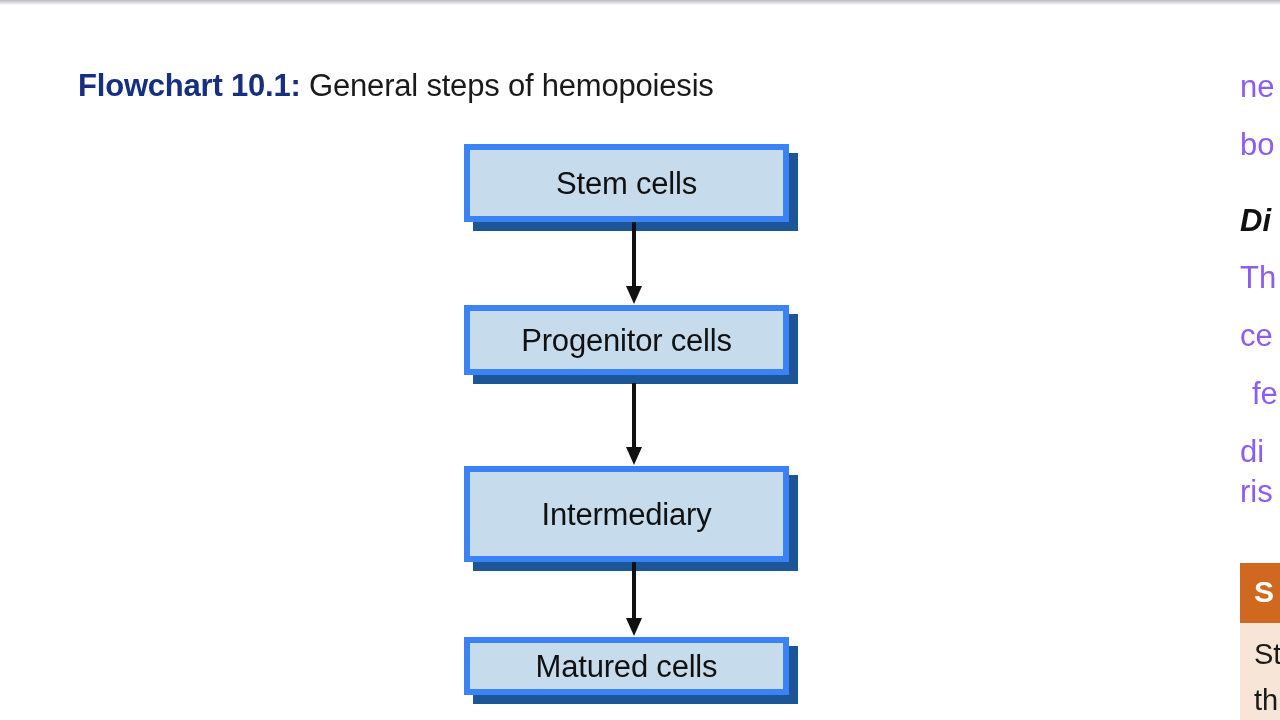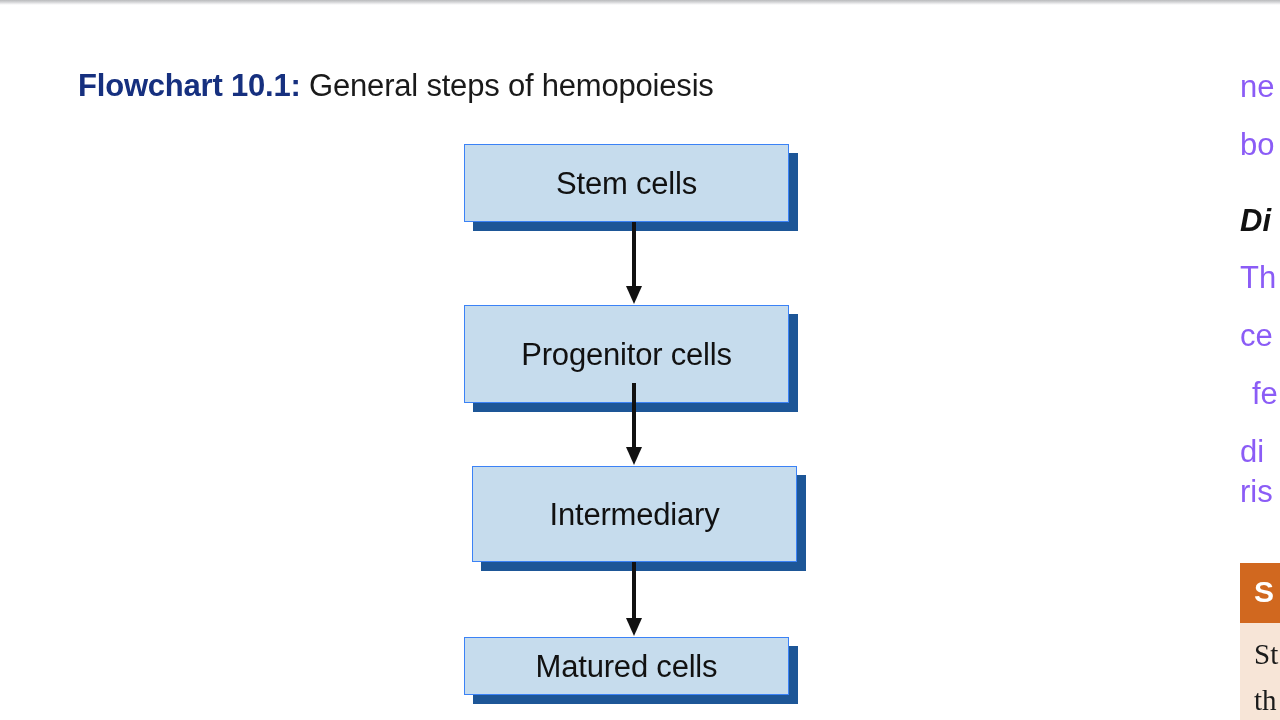--- a/index.html
+++ b/index.html
@@ -55,36 +55,36 @@
     height: 580px;
   }
 
   
   .node {
     position: absolute;
     left: 0;
     width: 325px;
     box-sizing: border-box;
     background: #c6dced;
-    border: 1px solid #3b82f6;
+    border: 6px solid #3b82f6;
     box-shadow: 9px 9px 0 0 #1d5697;
     display: flex;
     align-items: center;
     justify-content: center;
     text-align: center;
     color: #111111;
     font-size: 31px;
     line-height: 41px;
     letter-spacing: -0.2px;
   }
   .node-inner { padding: 0 8px; }
 
   .node-1 { top: 0px;   height: 78px; }
-  .node-2 { top: 161px; height: 98px; }
-  .node-3 { top: 322px; height: 96px; margin-left: 8px; }
+  .node-2 { top: 161px; height: 70px; }
+  .node-3 { top: 322px; height: 96px; }
   .node-4 { top: 493px; height: 58px; }
 
   
   .connector {
     position: absolute;
     left: 162px;
     width: 16px;
   }
   .connector .stem {
     position: absolute;
@@ -171,21 +171,20 @@
     color: #ffffff;
     white-space: nowrap;
   }
   .callout-line {
     position: absolute;
     left: 14px;
     font-size: 29px;
     line-height: 38px;
     color: #1b1b1b;
     white-space: nowrap;
-    font-family: Liberation Serif, serif;
   }
   .cl-1 { top: 72px; }
   .cl-2 { top: 118px; }
 </style>
 </head>
 <body>
 
 <div class="page-top-edge"></div>
 
 <div class="flowchart-panel">

